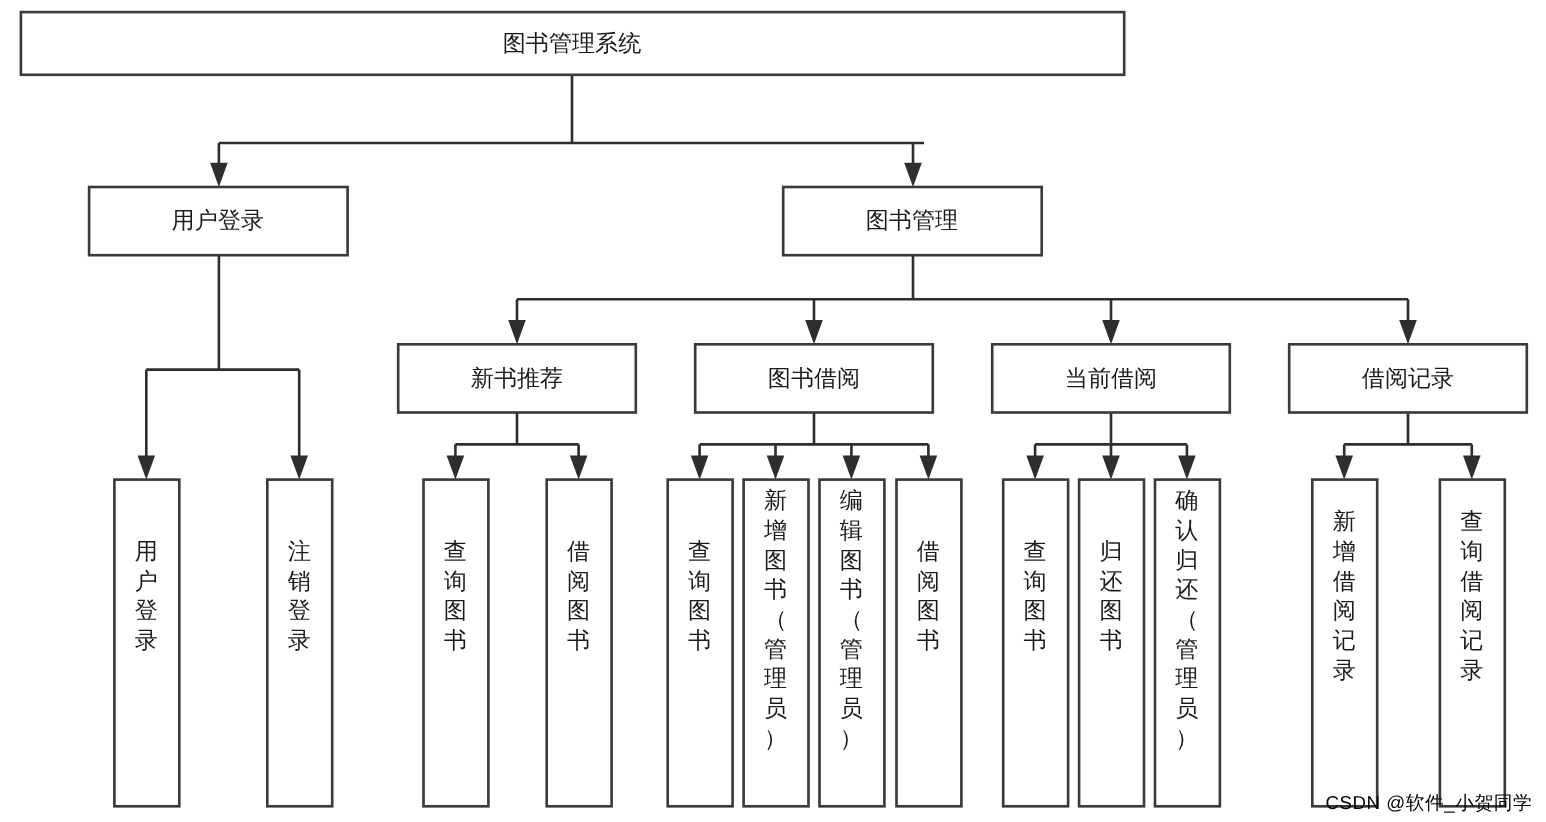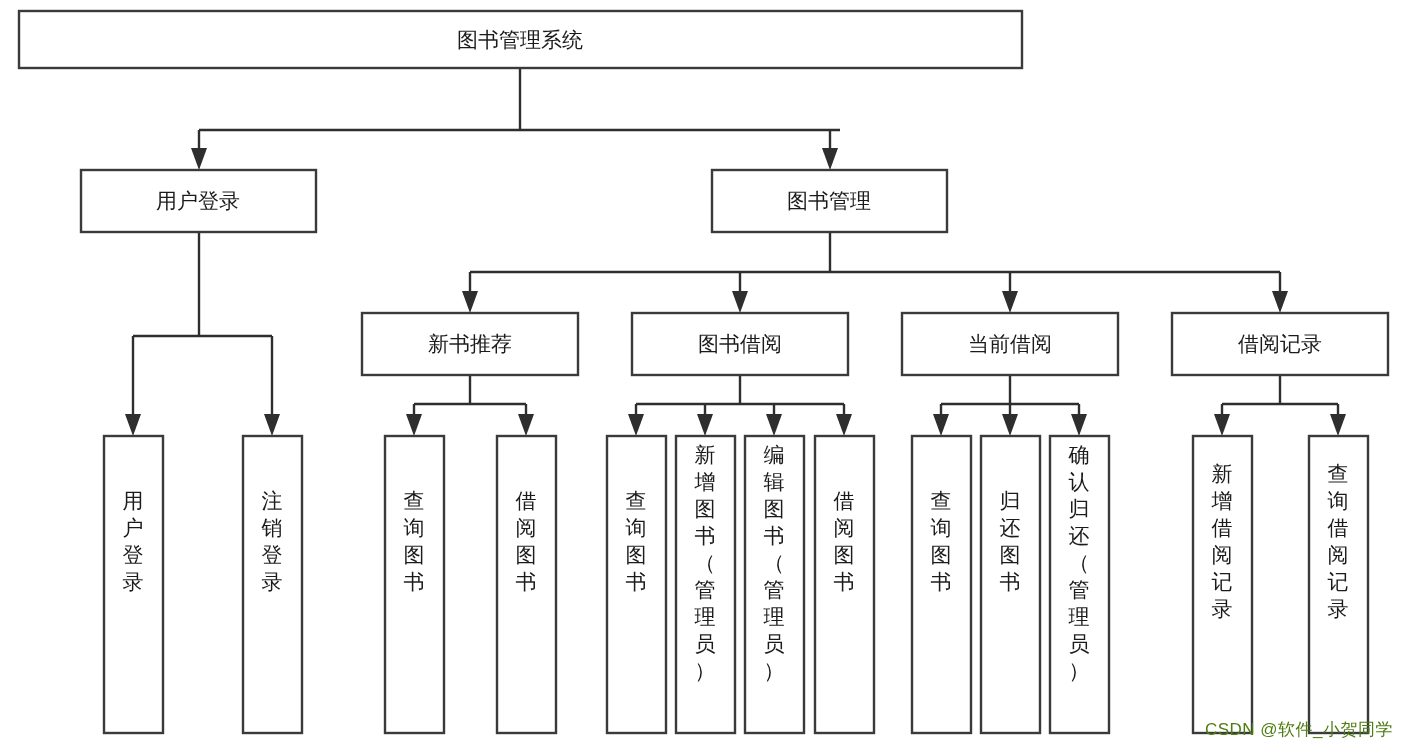--- a/index.html
+++ b/index.html
@@ -45,21 +45,21 @@
   .arrow-head {
     fill: #2e2e2e;
     stroke: none;
   }
   .watermark {
     position: absolute;
     right: 12px;
     bottom: 6px;
     font-family: "Liberation Sans", "DejaVu Sans", sans-serif;
     font-size: 17px;
-    color: #4d7c0f;
+    color: #000000;
     letter-spacing: 0.5px;
     white-space: nowrap;
     pointer-events: none;
   }
 </style>
 </head>
 <body>
 
 <svg id="chart" viewBox="0 0 1405 747">
 

